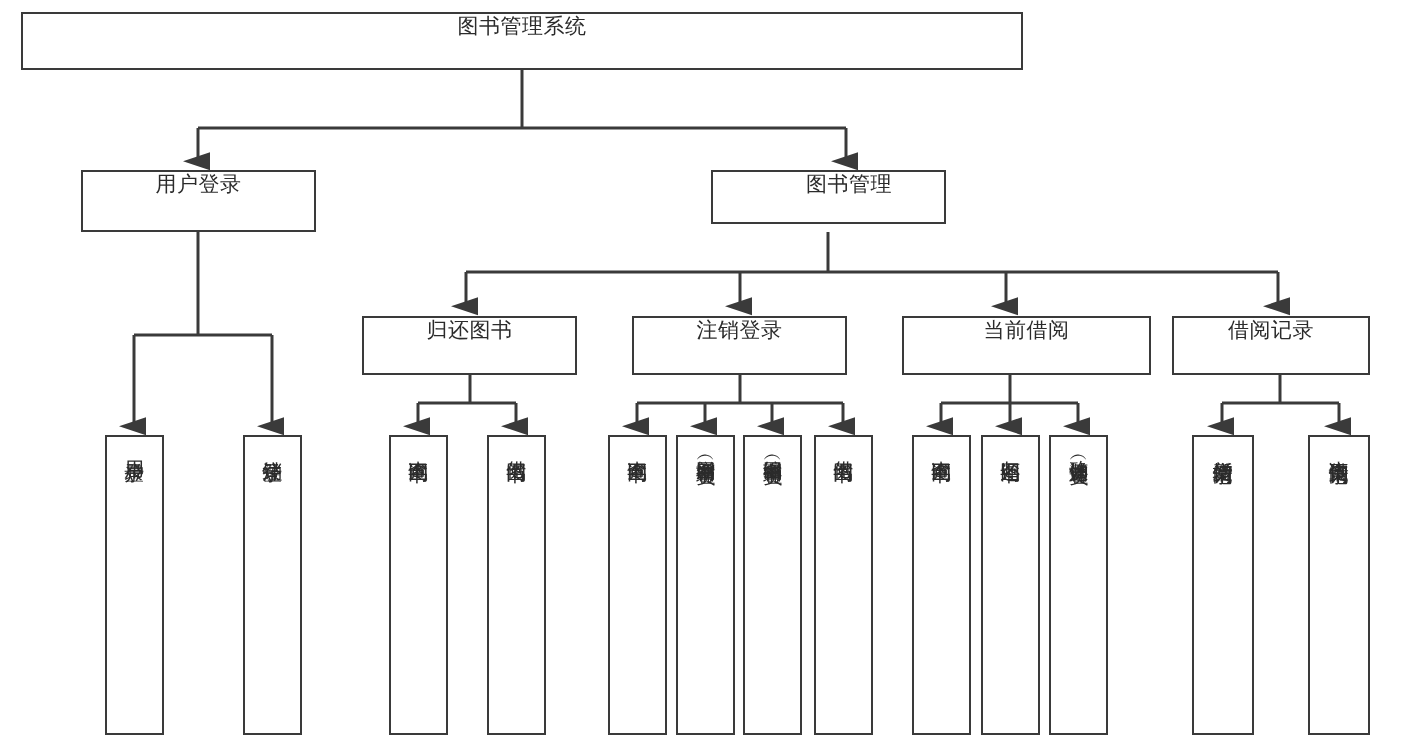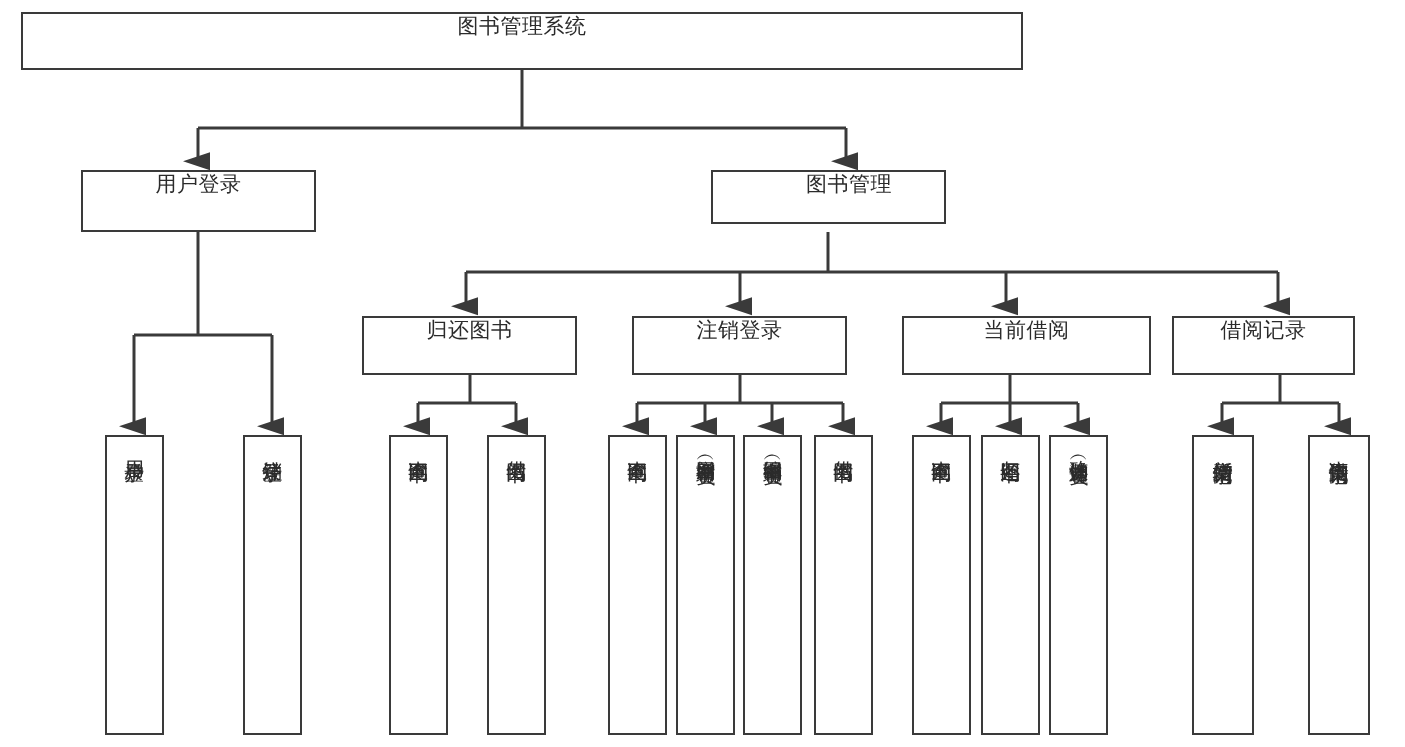--- a/index.html
+++ b/index.html
@@ -142,21 +142,21 @@
 
   <div class="node" style="left:362px; top:316px; width:215px; height:59px;">
     <span class="label">归还图书</span>
   </div>
   <div class="node" style="left:632px; top:316px; width:215px; height:59px;">
     <span class="label">注销登录</span>
   </div>
   <div class="node" style="left:902px; top:316px; width:249px; height:59px;">
     <span class="label">当前借阅</span>
   </div>
-  <div class="node" style="left:1172px; top:316px; width:183px; height:59px;">
+  <div class="node" style="left:1172px; top:316px; width:198px; height:59px;">
     <span class="label">借阅记录</span>
   </div>
 
   <div class="node leaf" style="left:105px; top:435px; width:59px; height:300px;">
     <span class="label">用户登录</span>
   </div>
   <div class="node leaf" style="left:243px; top:435px; width:59px; height:300px;">
     <span class="label">注销登录</span>
   </div>
 

